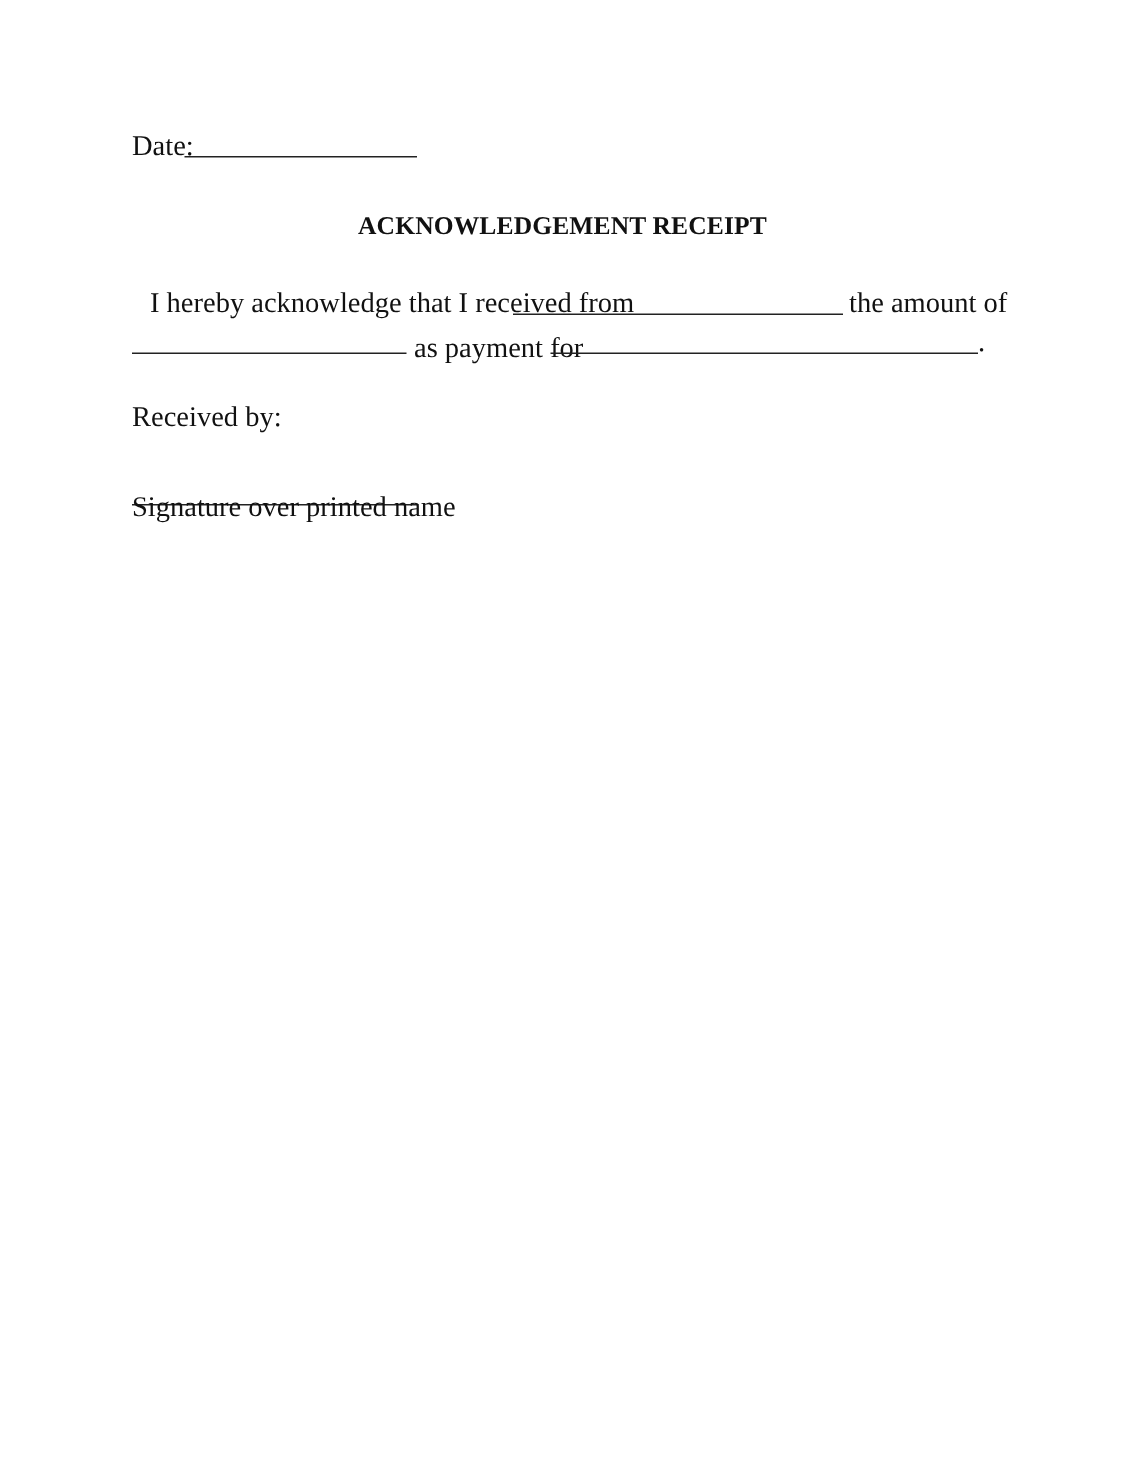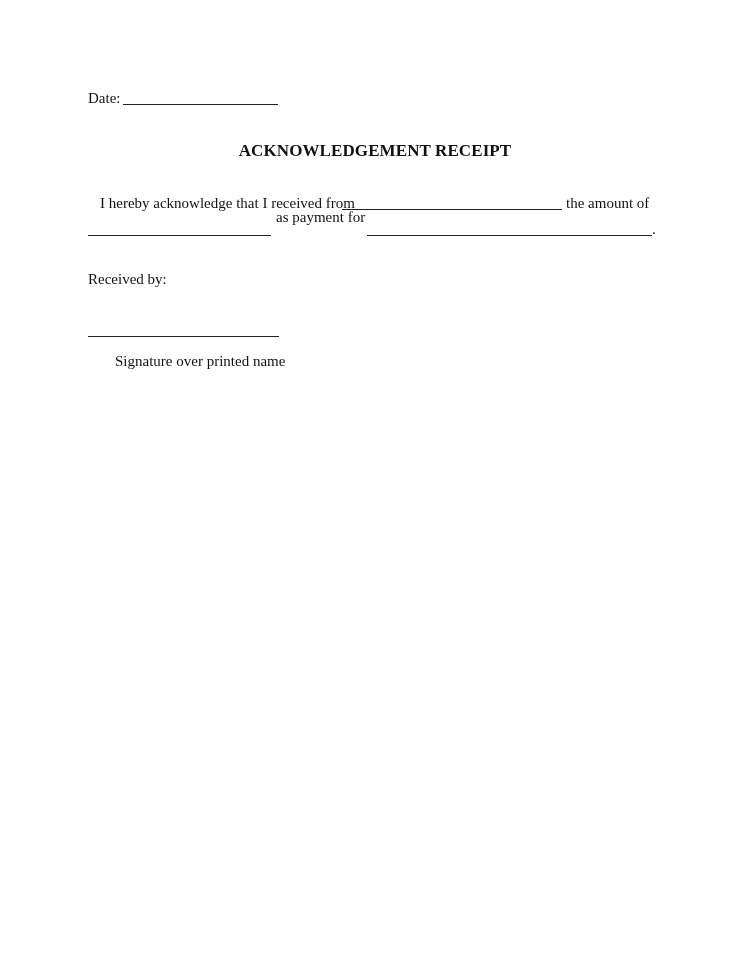--- a/index.html
+++ b/index.html
@@ -1,39 +1,39 @@
 <!DOCTYPE html>
 <html><head>
 <meta charset="utf-8">
 <style>
   html, body { margin: 0; padding: 0; background: #ffffff; }
   body { width: 750px; height: 971px; position: relative; overflow: hidden;
          font-family: "Liberation Serif", "DejaVu Serif", serif; color: #111; }
-  .t { position: absolute; font-size: 15px; line-height: 18px; white-space: nowrap; }
+  .t { position: absolute; font-size: 19px; line-height: 18px; white-space: nowrap; }
   .blank { position: absolute; height: 0; border-bottom: 1px solid #222; }
   .title { position: absolute; left: 0; width: 750px; text-align: center;
            font-weight: bold; font-size: 17px; top: 141px; letter-spacing: 0.1px; }
 </style>
 </head>
 <body>
 
 <div>
 
   <span class="t" style="left:88px; top:89px;">Date:</span>
   <div class="blank" style="left:123px; top:104px; width:155px;"></div>
 
   <div class="title">ACKNOWLEDGEMENT RECEIPT</div>
 
   <span class="t" style="left:100px; top:194px;">I hereby acknowledge that I received from</span>
   <div class="blank" style="left:342px; top:209px; width:220px;"></div>
   <span class="t" style="left:566px; top:194px;text-align:right;">the amount of</span>
 
   <div class="blank" style="left:88px; top:235px; width:183px;"></div>
-  <span class="t" style="left:276px; top:208px;">as payment for</span>
+  <span class="t" style="left:276px; top:224px;">as payment for</span>
   <div class="blank" style="left:367px; top:235px; width:285px;"></div>
   <span class="t" style="left:652px; top:220px;">.</span>
 
   <span class="t" style="left:88px; top:270px;">Received by:</span>
 
   <div class="blank" style="left:88px; top:336px; width:191px;"></div>
-  <span class="t" style="left:88px; top:352px;margin-left:27px;">Signature over printed name</span>
+  <span class="t" style="left:88px; top:330px;">Signature over printed name</span>
 
 </div>
 
 </body></html>

